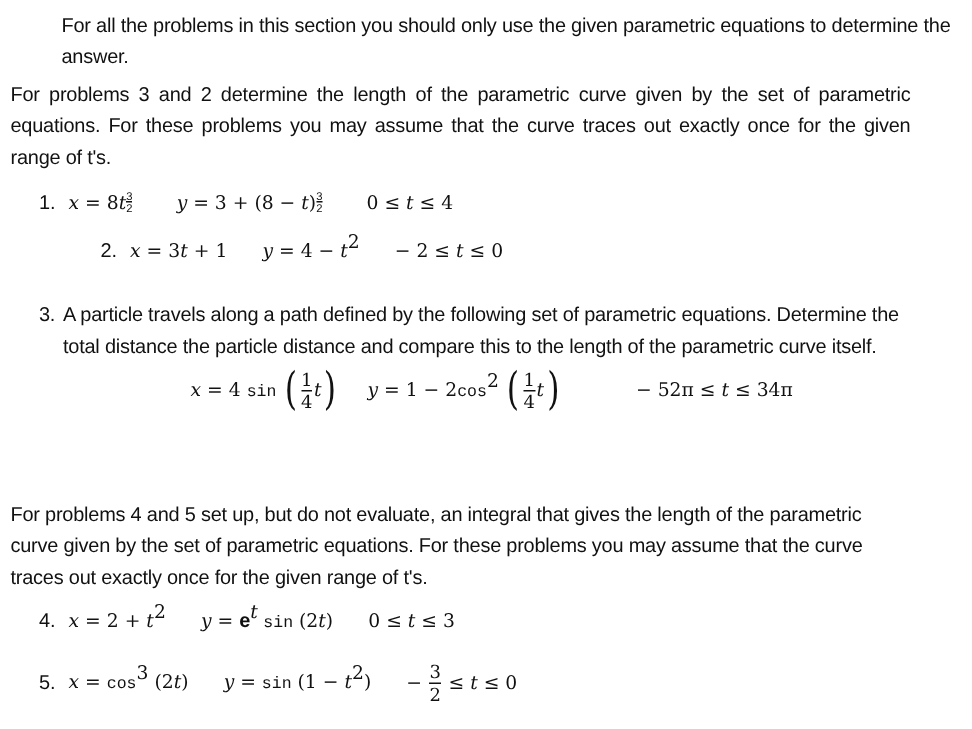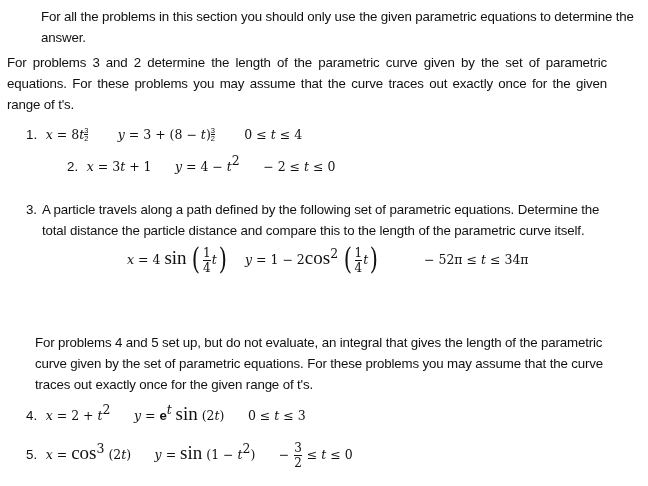--- a/index.html
+++ b/index.html
@@ -3,26 +3,26 @@
 <meta charset="utf-8">
 <style>
   html, body { margin: 0; padding: 0; background: #ffffff; }
   body {
     width: 648px; height: 486px; overflow: hidden; position: relative;
     font-family: "Liberation Sans", sans-serif; color: #111; font-size: 13.3px;
   }
   .para { position: absolute; left: 7px; width: 600px; line-height: 21px; letter-spacing: -0.15px; }
   .p1 { top: 6px; margin-left: 34px; }
   .p2 { top: 52px; text-align: justify; }
-  .p4 { top: 332px; margin-left: 28px; }
+  .p4 { top: 332px; }
   .prob { position: absolute; left: 26px; line-height: 20px; white-space: nowrap; }
   .num { display: inline-block; width: 16px; }
   .m { font-family: "DejaVu Serif", serif; font-style: italic; font-size: 12.5px; }
   .mr { font-family: "DejaVu Serif", serif; font-size: 12.5px; }
-  .fn { font-family: Liberation Serif, serif; font-style: normal; font-size: 19px; }
+  .fn { font-family: Liberation Mono, monospace; font-style: normal; font-size: 11px; }
   .gap1 { display: inline-block; width: 22px; }
   .gap2 { display: inline-block; width: 16px; }
   sup { font-size: 8.5px; vertical-align: 6px; line-height: 0; }
   .sfrac { display: inline-flex; flex-direction: column; vertical-align: 6px; font-size: 7.5px; line-height: 7px; text-align: center; font-style: normal; }
   .sfrac .bar { border-top: 0.8px solid #111; }
   .big-paren { font-family: "DejaVu Serif", serif; font-size: 30px; font-weight: 200; vertical-align: -5px; line-height: 0; transform: scaleX(0.7); display: inline-block; }
   .frac { display: inline-flex; flex-direction: column; text-align: center; vertical-align: middle; font-family: "DejaVu Serif", serif; font-size: 12px; line-height: 14px; font-style: normal; margin: 0 1px; }
   .frac .den { border-top: 1px solid #111; }
   .p3block { position: absolute; left: 26px; top: 199px; width: 582px; line-height: 21px; }
   .p3text { padding-left: 16px; text-indent: -16px; letter-spacing: -0.15px; }

